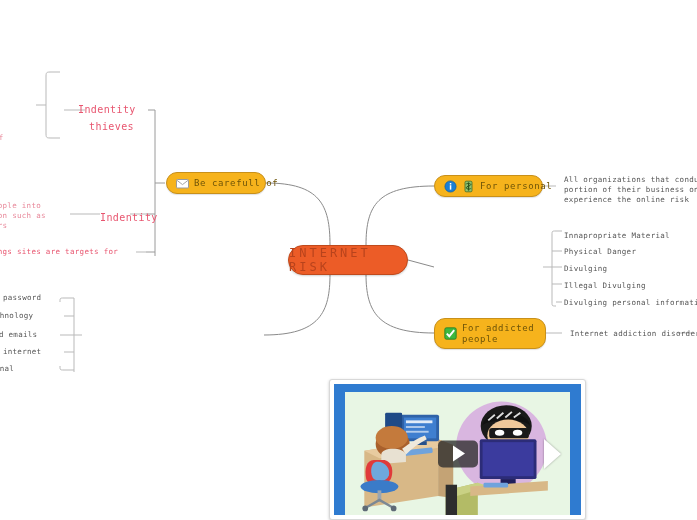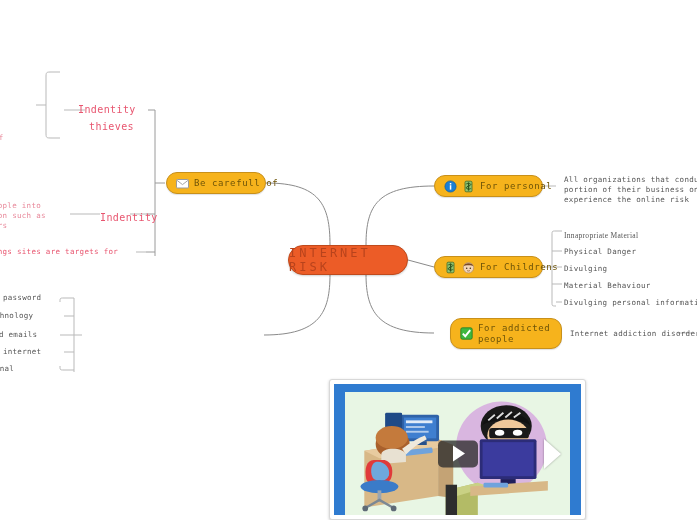--- a/index.html
+++ b/index.html
@@ -60,21 +60,21 @@
     border-radius: 15px;
     border: 1px solid #c04a1c;
     background: #ec5c27;
     color: #b8431c;
     font-size: 12px;
     letter-spacing: 3px;
     box-shadow: 0 1px 2px rgba(0,0,0,0.18);
   }
 
   .node .label { display: block; }
-  .node.wrap { white-space: normal; margin-left: 16px; }
+  .node.wrap { white-space: normal; }
   .node.wrap .label { white-space: pre-line; line-height: 11px; }
 
   
   .ico {
     flex: 0 0 auto;
     width: 13px;
     height: 13px;
     display: inline-block;
     position: relative;
   }
@@ -279,39 +279,20 @@
     <span class="ico">
       <svg viewBox="0 0 13 13">
         <rect x="3" y="1.2" width="7" height="10.6" rx="1.2" fill="#8fc470" stroke="#3f6b2c" stroke-width="0.8"></rect>
         <rect x="5.9" y="2.4" width="1.3" height="8.2" fill="#2f5420"></rect>
         <path d="M4.2,4.2 C4.2,3.1 8.8,3.1 8.8,4.6 C8.8,6.1 4.2,6.1 4.2,7.8 C4.2,9.4 8.8,9.4 8.8,8.3" fill="none" stroke="#2f5420" stroke-width="1"></path>
       </svg>
     </span>
     <span class="label">For personal</span>
   </div>
 
-  <div class="node" style="left:434px; top:256px; width:109px; height:22px;">
-    <span class="ico">
-      <svg viewBox="0 0 13 13">
-        <rect x="3" y="1.2" width="7" height="10.6" rx="1.2" fill="#8fc470" stroke="#3f6b2c" stroke-width="0.8"></rect>
-        <rect x="5.9" y="2.4" width="1.3" height="8.2" fill="#2f5420"></rect>
-        <path d="M4.2,4.2 C4.2,3.1 8.8,3.1 8.8,4.6 C8.8,6.1 4.2,6.1 4.2,7.8 C4.2,9.4 8.8,9.4 8.8,8.3" fill="none" stroke="#2f5420" stroke-width="1"></path>
-      </svg>
-    </span>
-    <span class="ico">
-      <svg viewBox="0 0 13 13">
-        <circle cx="6.5" cy="6.8" r="5.2" fill="#f3d6b8" stroke="#b08a63" stroke-width="0.7"></circle>
-        <path d="M1.6,5.2 C2.4,1.2 10.6,1.2 11.4,5.2 C10,4 3,4 1.6,5.2 Z" fill="#7a4a22"></path>
-        <circle cx="4.7" cy="7.2" r="0.75" fill="#3a2a18"></circle>
-        <circle cx="8.3" cy="7.2" r="0.75" fill="#3a2a18"></circle>
-        <path d="M5,9.4 C5.8,10.2 7.2,10.2 8,9.4" fill="none" stroke="#8a5a30" stroke-width="0.8"></path>
-      </svg>
-    </span>
-    <span class="label">For Childrens</span>
-  </div>
 
   <div class="node wrap" style="left:434px; top:318px; width:112px; height:31px;">
     <span class="ico">
       <svg viewBox="0 0 13 13">
         <rect x="0.8" y="0.8" width="11.4" height="11.4" rx="1.6" fill="#3fb83f" stroke="#237a23" stroke-width="0.8"></rect>
         <path d="M2.8,6.6 L5.3,9.2 L10.2,3.2" fill="none" stroke="#ffffff" stroke-width="1.9"></path>
       </svg>
     </span>
     <span class="label">For addicted
 people</span>
@@ -333,24 +314,24 @@
   <div class="leaf" style="left:-26px; top:293px;">trong password</div>
   <div class="leaf" style="left:-34px; top:311px;">ion technology</div>
   <div class="leaf" style="left:-30px; top:330px;">tes and emails</div>
   <div class="leaf" style="left:-26px; top:347px;">o the internet</div>
   <div class="leaf" style="left:-10px; top:364px;">sonal</div>
 
   <div class="leaf" style="left:564px; top:175px;">All organizations that conduct a
 portion of their business on the
 experience the online risk</div>
 
-  <div class="leaf" style="left:564px; top:231px;font-family:Liberation Serif, serif;">Innapropriate Material</div>
+  <div class="leaf" style="left:564px; top:231px;">Innapropriate Material</div>
   <div class="leaf" style="left:564px; top:247px;">Physical Danger</div>
   <div class="leaf" style="left:564px; top:264px;">Divulging</div>
-  <div class="leaf" style="left:564px; top:281px;">Material Behaviour</div>
+  <div class="leaf" style="left:564px; top:281px;">Illegal Divulging</div>
   <div class="leaf" style="left:564px; top:298px;">Divulging personal information</div>
 
   <div class="leaf" style="left:570px; top:329px;">Internet addiction disorder</div>
 
   <div id="video-card">
     <div id="video-inner">
       <div id="video-scene">
         <svg viewBox="0 0 233 130" style="position:absolute;left:0;top:0;width:100%;height:100%;">
 
           <circle cx="163" cy="58" r="48" fill="#d9b6e0"></circle>

